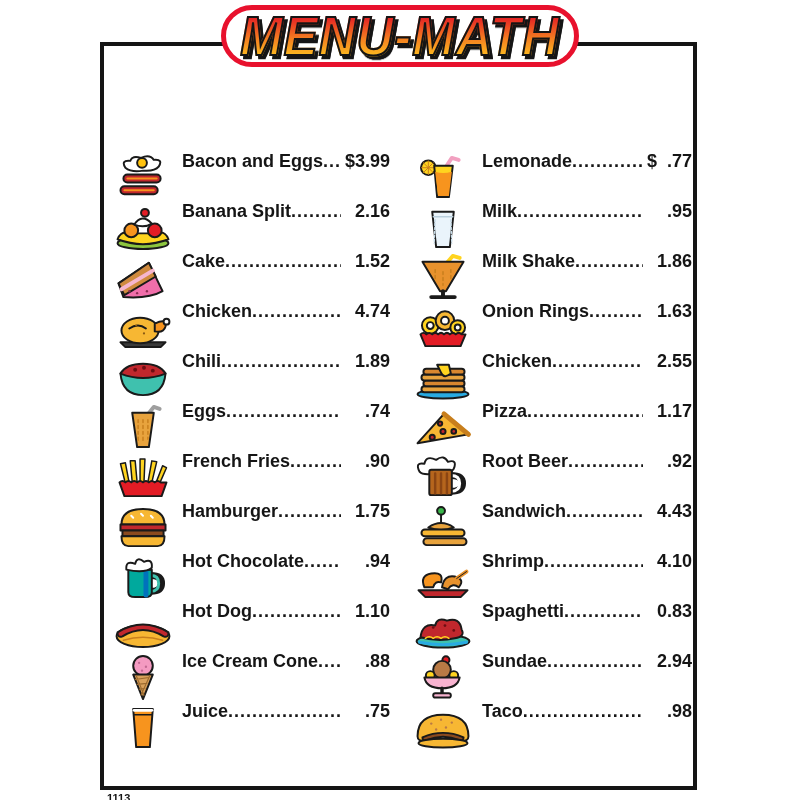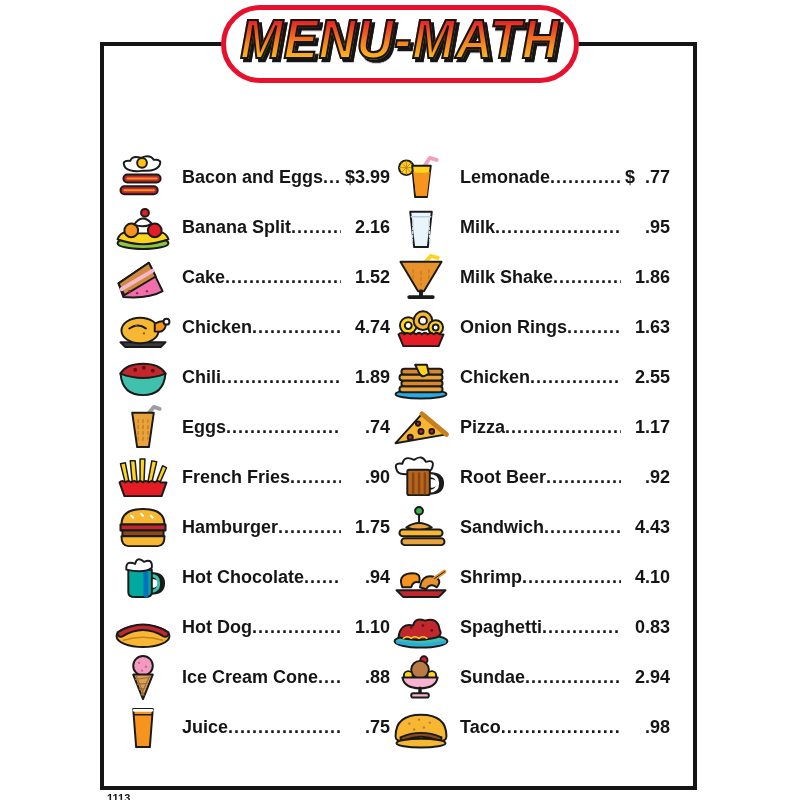--- a/index.html
+++ b/index.html
@@ -6,41 +6,41 @@
   body{
     width:800px;height:800px;position:relative;overflow:hidden;
     background:#ffffff;
     font-family:"Liberation Sans",sans-serif;
   }
   .frame{
     position:absolute;left:100px;top:42px;width:597px;height:748px;
     border:4px solid #151515;background:#fff;box-sizing:border-box;
   }
   .logo{
-    position:absolute;left:221px;top:5px;width:358px;height:78px;
+    position:absolute;left:221px;top:5px;width:358px;height:62px;
     background:#ffffff;border:5px solid #e8112d;border-radius:44px;
-    display:flex;align-items:flex-start;justify-content:center;
+    display:flex;align-items:center;justify-content:center;
     box-sizing:border-box;z-index:3;
   }
   .logo-text{
     font-size:51px;font-weight:bold;font-style:italic;letter-spacing:1px;
     white-space:nowrap;color:#e31c25;transform:scaleY(1.08);
   }
   @supports (-webkit-background-clip:text){
     .logo-text{
       background:linear-gradient(to top,#ffd41f 8%,#f58220 45%,#e31c25 82%);
       -webkit-background-clip:text;background-clip:text;color:transparent;
       -webkit-text-stroke:2px #151515;
       filter:drop-shadow(3px 3px 0 #151515);
     }
   }
   .col{position:absolute;top:152px;display:flex;flex-direction:column;z-index:2}
   .col-left{left:104px;width:286px}
-  .col-right{left:382px;width:288px}
-  .row{display:flex;align-items:center;height:50px}
+  .col-right{left:404px;width:288px}
+  .row{display:flex;height:50px}
   .icon{flex:0 0 78px;display:flex;align-items:center;justify-content:center}
   .icon svg{width:66px;height:47px}
   .icon svg *{stroke-linecap:round;stroke-linejoin:round}
   .label,.leader,.price{font-weight:bold;font-size:18px;color:#151515;line-height:1}
   .label{white-space:nowrap}
   .leader{flex:1;overflow:hidden;white-space:nowrap;letter-spacing:1px;margin:0 3px 0 0}
   .price{white-space:pre;text-align:right;min-width:46px}
   .footer-code{position:absolute;left:107px;top:792px;font-size:11px;font-weight:bold;color:#151515;z-index:2}
 </style>
 </head>

